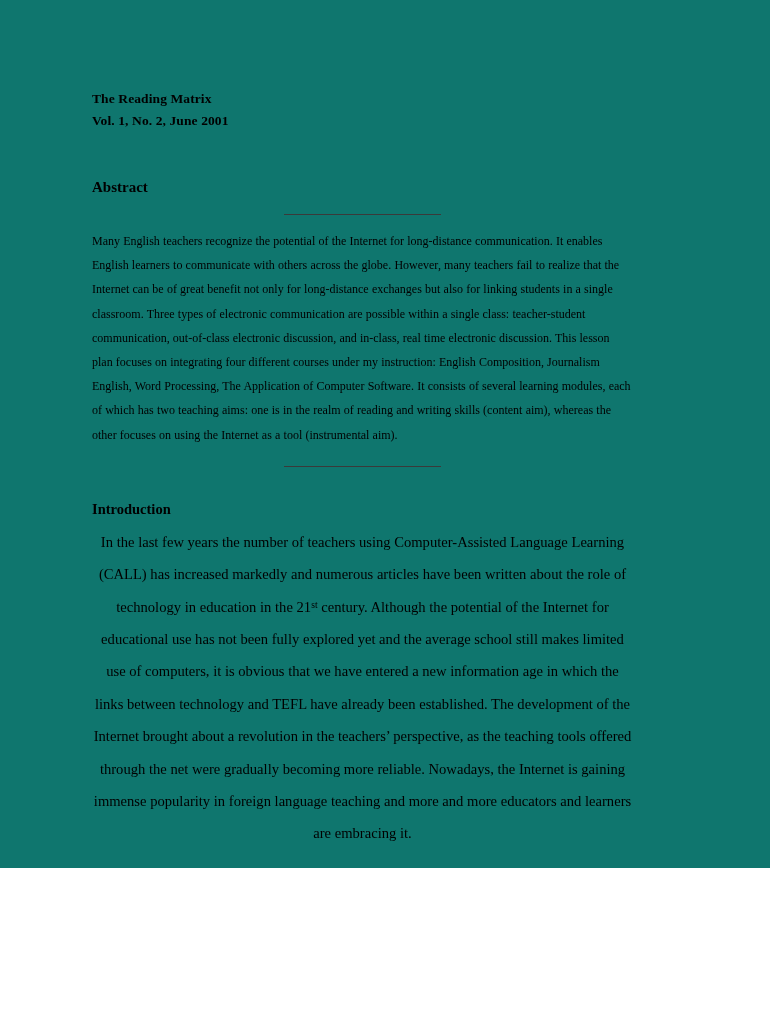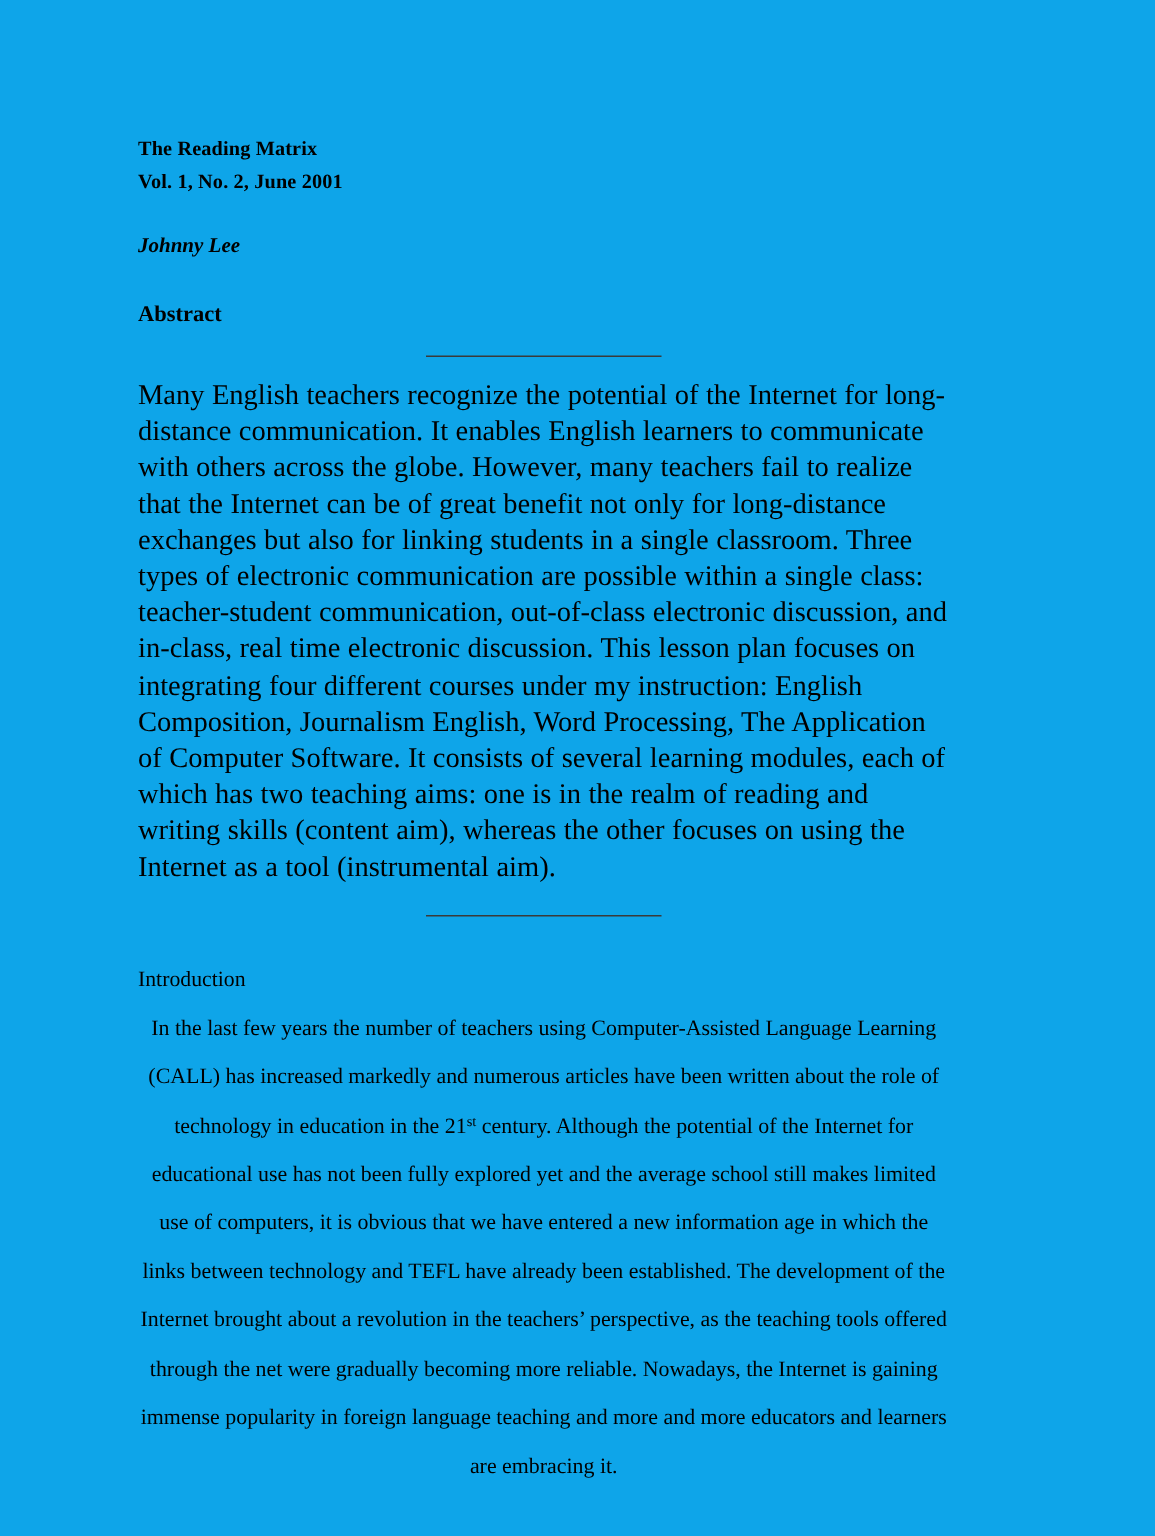--- a/index.html
+++ b/index.html
@@ -12,22 +12,22 @@
     width: 770px;
     height: 1024px;
     font-family: "Liberation Serif", "DejaVu Serif", serif;
     color: #000000;
     overflow: hidden;
   }
 
   .page {
     position: relative;
     width: 770px;
-    height: 1024px;
-    background: #0ea5e9;
+    height: 868px;
+    background: #0f766e;
     box-sizing: border-box;
   }
 
   .content {
     position: absolute;
     left: 92px;
     top: 88px;
     width: 541px;
   }
 
@@ -80,31 +80,31 @@
   }
   .rule {
     width: 157px;
     height: 1px;
     background: #3a3a3a;
   }
   .rule-top { margin-top: 17px; }
   .rule-bottom { margin-top: 19px; }
 
   .abstract-body {
-    font-size: 19px;
+    font-size: 12px;
     line-height: 24.2px;
     text-align: left;
     margin: 0;
     padding-top: 14px;
     word-spacing: 0.2px;
   }
 
   
   .section-heading {
-    font-weight: normal;
+    font-weight: bold;
     font-size: 14.5px;
     line-height: 22px;
     margin: 0;
     padding-top: 31px;
   }
   .section-body {
     font-size: 14.6px;
     line-height: 32.4px;
     text-align: center;
     margin: 0;
@@ -124,21 +124,20 @@
   <div class="content">
 
     <div class="journal-header">
       <p class="journal-name">The Reading Matrix</p>
       <p class="journal-issue">Vol. 1, No. 2, June 2001</p>
     </div>
 
     <div class="header-gap"></div>
 
 
-    <p class="author-name">Johnny Lee</p>
 
 
     <h2 class="abstract-heading">Abstract</h2>
 
     <div class="rule-wrap rule-top">
       <div class="rule"></div>
     </div>
 
     <p class="abstract-body">Many English teachers recognize the potential of the Internet for long-distance communication. It enables English learners to communicate with others across the globe. However, many teachers fail to realize that the Internet can be of great benefit not only for long-distance exchanges but also for linking students in a single classroom. Three types of electronic communication are possible within a single class: teacher-student communication, out-of-class electronic discussion, and in-class, real time electronic discussion. This lesson plan focuses on integrating four different courses under my instruction: English Composition, Journalism English, Word Processing, The Application of Computer Software. It consists of several learning modules, each of which has two teaching aims: one is in the realm of reading and writing skills (content aim), whereas the other focuses on using the Internet as a tool (instrumental aim).</p>
 

